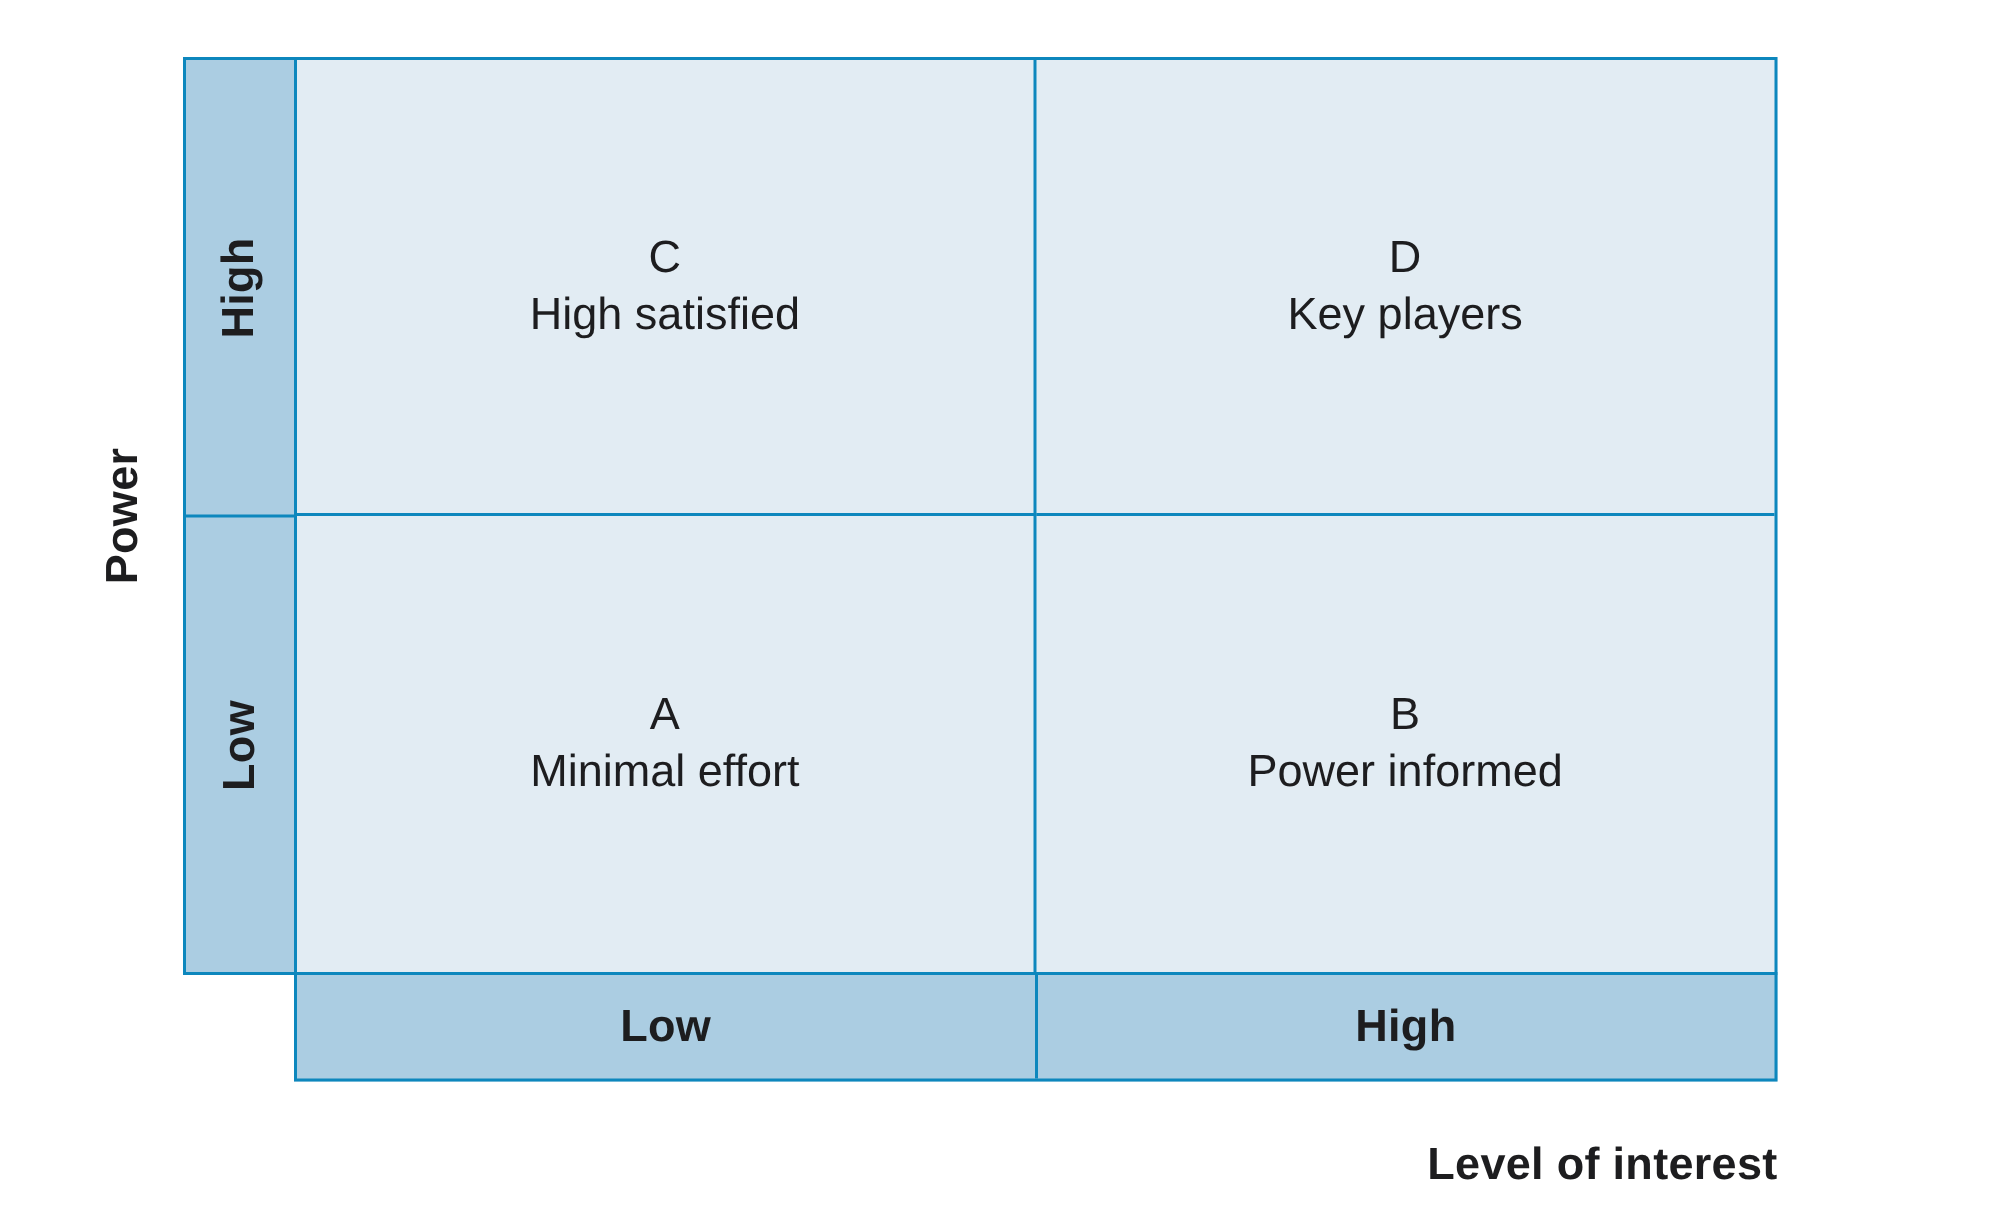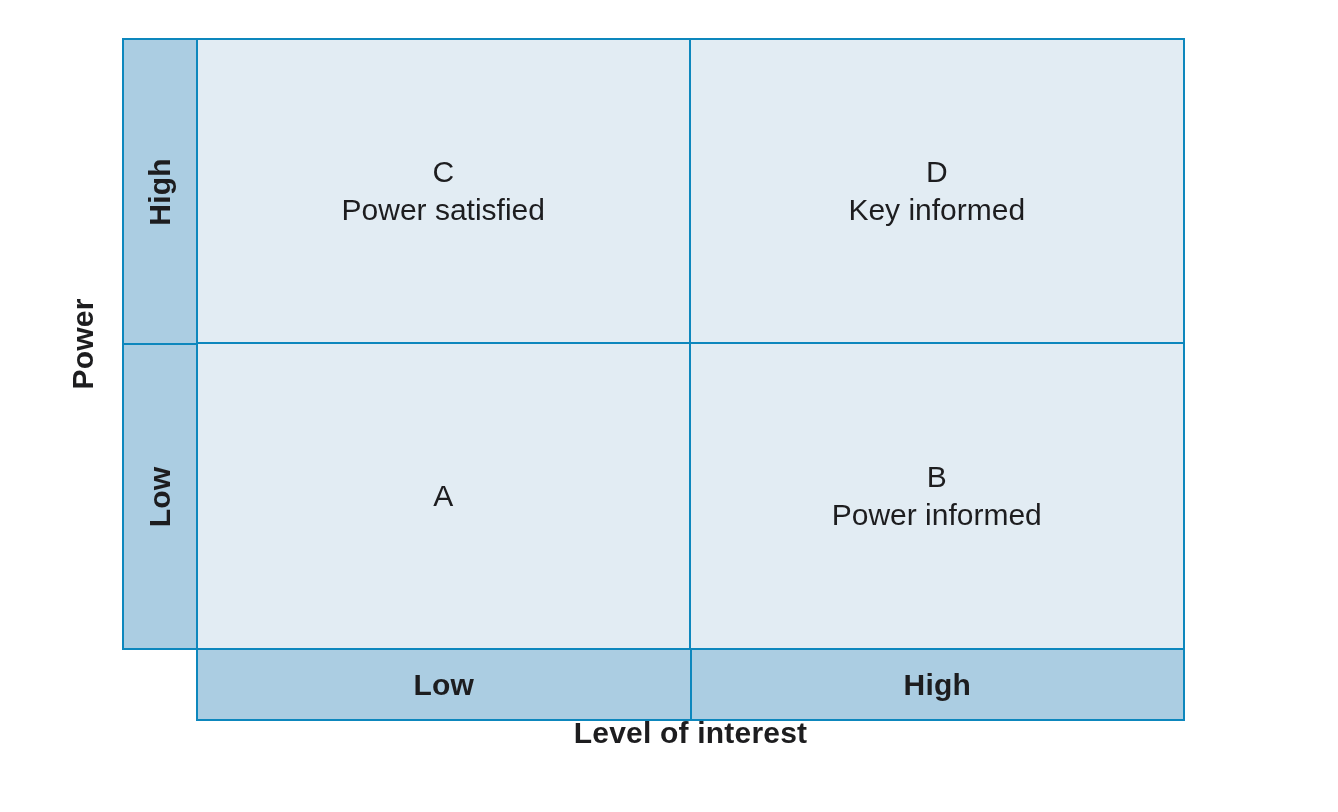--- a/index.html
+++ b/index.html
@@ -78,23 +78,23 @@
     flex: 1;
     display: flex; align-items: center; justify-content: center;
     font-weight: bold; font-size: 30px;
     letter-spacing: 0.2px;
     color: var(--text, #1d1d1f);
   }
   .bband-cell.left { border-right: 2px solid var(--border, #0d87bd); }
   
   .interest-title {
     position: absolute;
-    left: 196px; top: 716px;
+    left: 196px; top: 760px;
     width: 989px;
-    text-align: center;
+    text-align: right;
     font-weight: bold; font-size: 30px;
     letter-spacing: 0.2px;
     color: var(--text, #1d1d1f);
   }
 </style>
 </head>
 <body>
 
 <div class="canvas">
 
@@ -107,28 +107,29 @@
       <span class="rot">High</span>
     </div>
     <div class="band-cell">
       <span class="rot">Low</span>
     </div>
   </div>
 
   <div class="quad-grid">
     <div class="quad tl">
       <div>C</div>
-      <div>Power satisfied</div>
+      <div>High satisfied</div>
     </div>
     <div class="quad tr">
       <div>D</div>
-      <div>Key informed</div>
+      <div>Key players</div>
     </div>
     <div class="quad bl">
       <div>A</div>
+      <div>Minimal effort</div>
     </div>
     <div class="quad br">
       <div>B</div>
       <div>Power informed</div>
     </div>
   </div>
 
   <div class="bottom-band">
     <div class="bband-cell left">Low</div>
     <div class="bband-cell">High</div>

